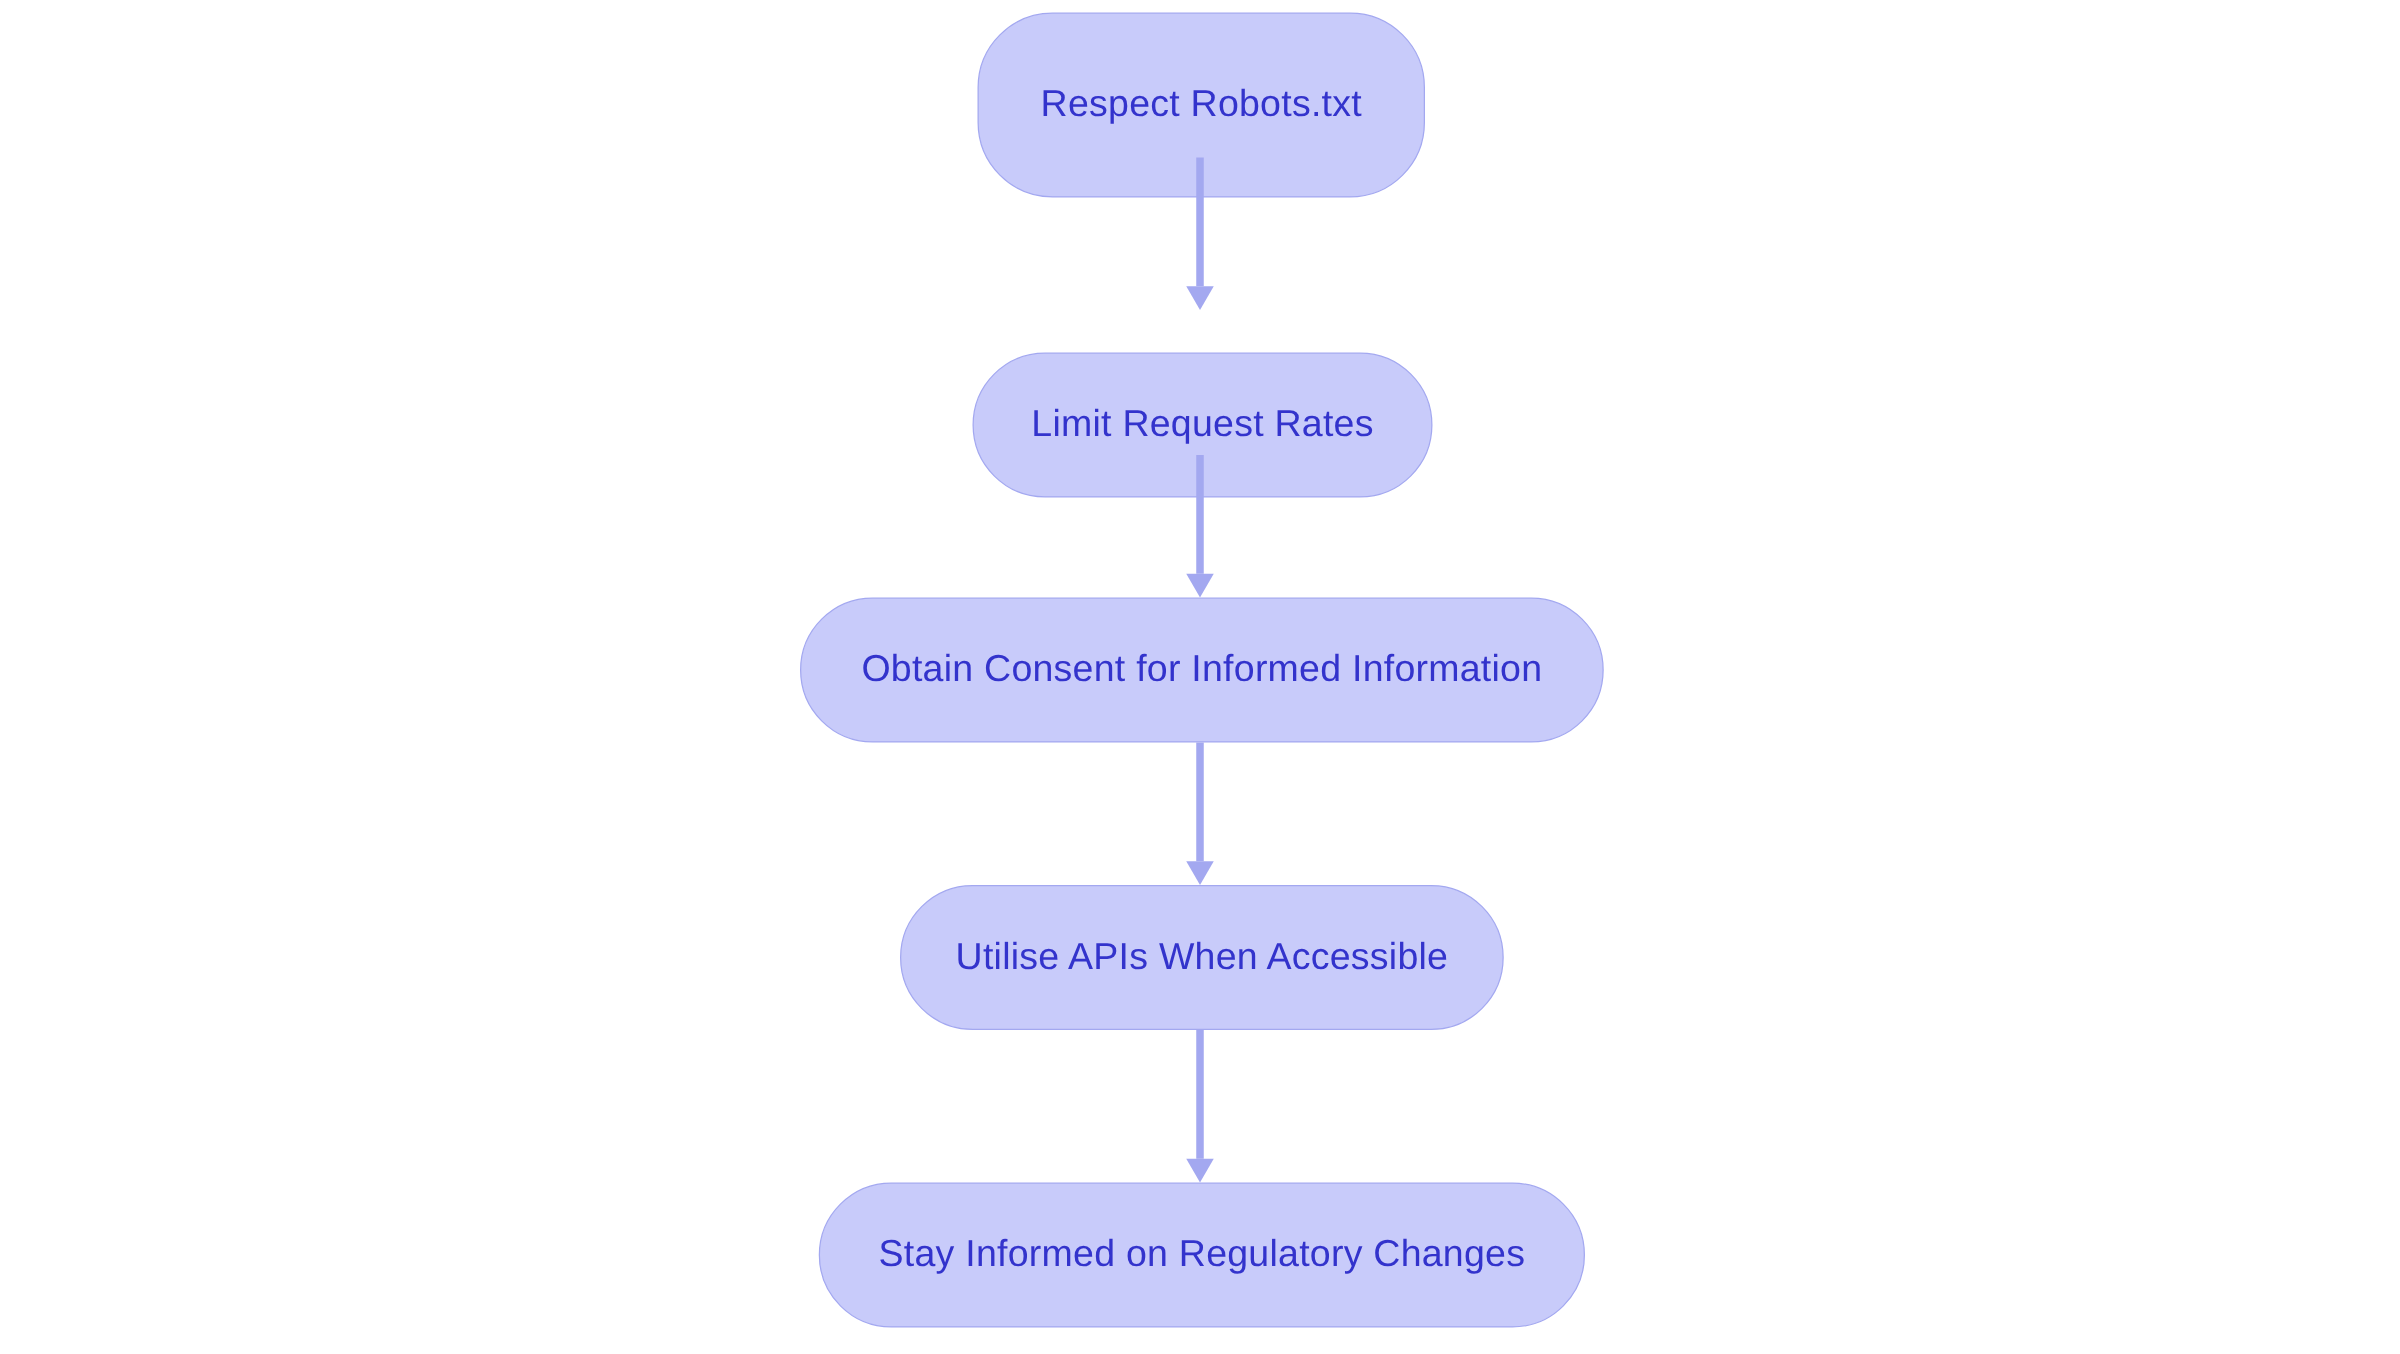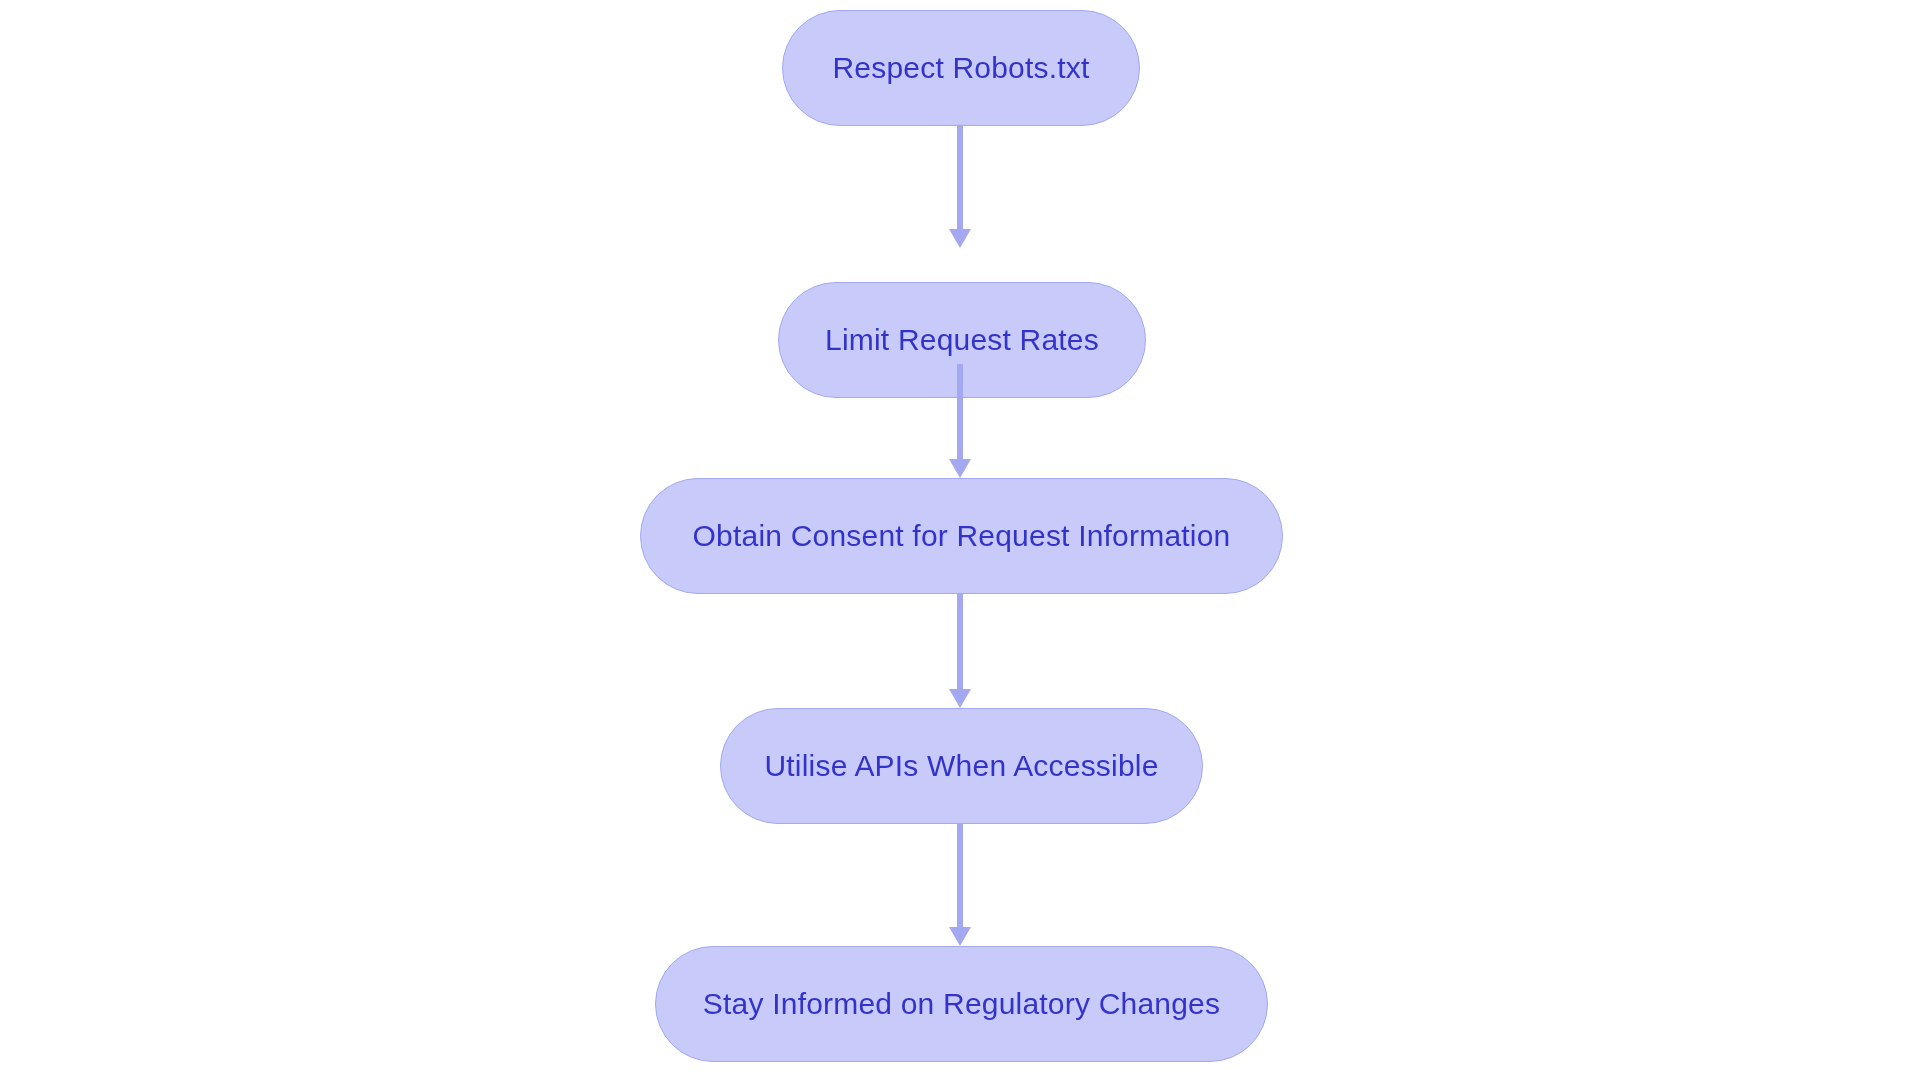--- a/index.html
+++ b/index.html
@@ -65,40 +65,40 @@
     border-right: 11px solid transparent;
     border-top: 19px solid #a3a8f0;
   }
 </style>
 </head>
 <body>
 
 <div id="canvas">
   <div class="flow-column">
 
-    <div class="node" style="left:782px; top:10px; width:358px; height:116px;">
+    <div class="node" style="left:782px; top:10px; width:358px; height:148px;">
       <span class="node-label">Respect Robots.txt</span>
     </div>
 
     <div class="connector" style="left:957px; top:126px; width:6px; height:122px;">
       <div class="connector-line" style="height:103px;"></div>
       <div class="connector-head" style="top:103px;"></div>
     </div>
 
     <div class="node" style="left:778px; top:248px; width:368px; height:116px;margin-top:34px;">
       <span class="node-label">Limit Request Rates</span>
     </div>
 
     <div class="connector" style="left:957px; top:364px; width:6px; height:114px;">
       <div class="connector-line" style="height:95px;"></div>
       <div class="connector-head" style="top:95px;"></div>
     </div>
 
     <div class="node" style="left:640px; top:478px; width:643px; height:116px;">
-      <span class="node-label">Obtain Consent for Request Information</span>
+      <span class="node-label">Obtain Consent for Informed Information</span>
     </div>
 
     <div class="connector" style="left:957px; top:594px; width:6px; height:114px;">
       <div class="connector-line" style="height:95px;"></div>
       <div class="connector-head" style="top:95px;"></div>
     </div>
 
     <div class="node" style="left:720px; top:708px; width:483px; height:116px;">
       <span class="node-label">Utilise APIs When Accessible</span>
     </div>

